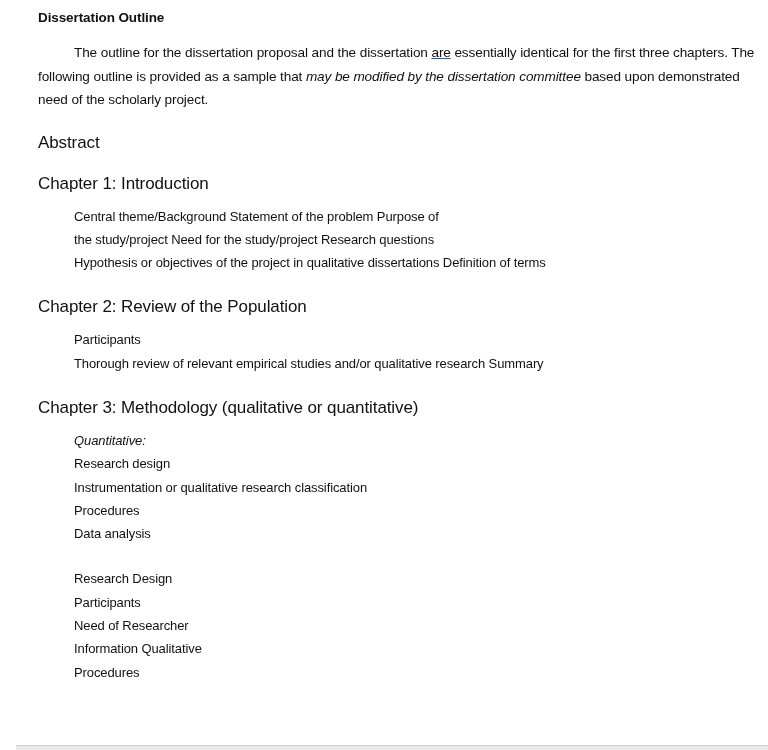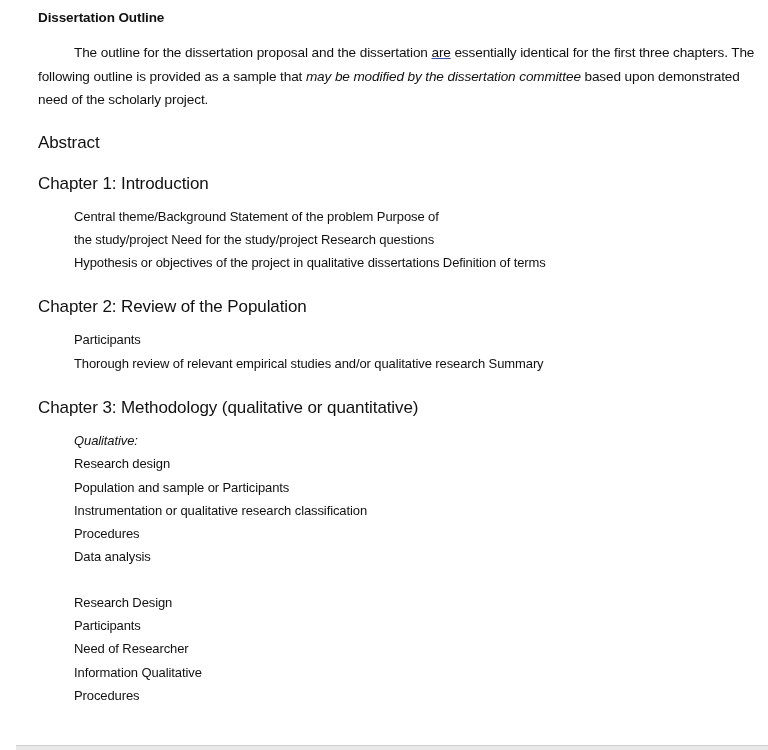--- a/index.html
+++ b/index.html
@@ -116,23 +116,22 @@
         <div class="sub-line">the study/project Need for the study/project Research questions</div>
         <div class="sub-line">Hypothesis or objectives of the project in qualitative dissertations Definition of terms</div>
       </div>
       <div class="section-head gap-ch2">Chapter 2: Review of the Population</div>
       <div class="sub-block">
         <div class="sub-line">Participants</div>
         <div class="sub-line">Thorough review of relevant empirical studies and/or qualitative research Summary</div>
       </div>
       <div class="section-head gap-ch3">Chapter 3: Methodology (qualitative or quantitative)</div>
       <div class="sub-block">
-        <div class="sub-line italic-head">Qualitative:</div>
+        <div class="sub-line italic-head">Quantitative:</div>
         <div class="sub-line">Research design</div>
-        <div class="sub-line">Population and sample or Participants</div>
         <div class="sub-line">Instrumentation or qualitative research classification</div>
         <div class="sub-line">Procedures</div>
         <div class="sub-line">Data analysis</div>
       </div>
       <div class="sub-block">
         <div class="sub-line">Research Design</div>
         <div class="sub-line">Participants</div>
         <div class="sub-line">Need of Researcher</div>
         <div class="sub-line">Information Qualitative</div>
         <div class="sub-line">Procedures</div>

